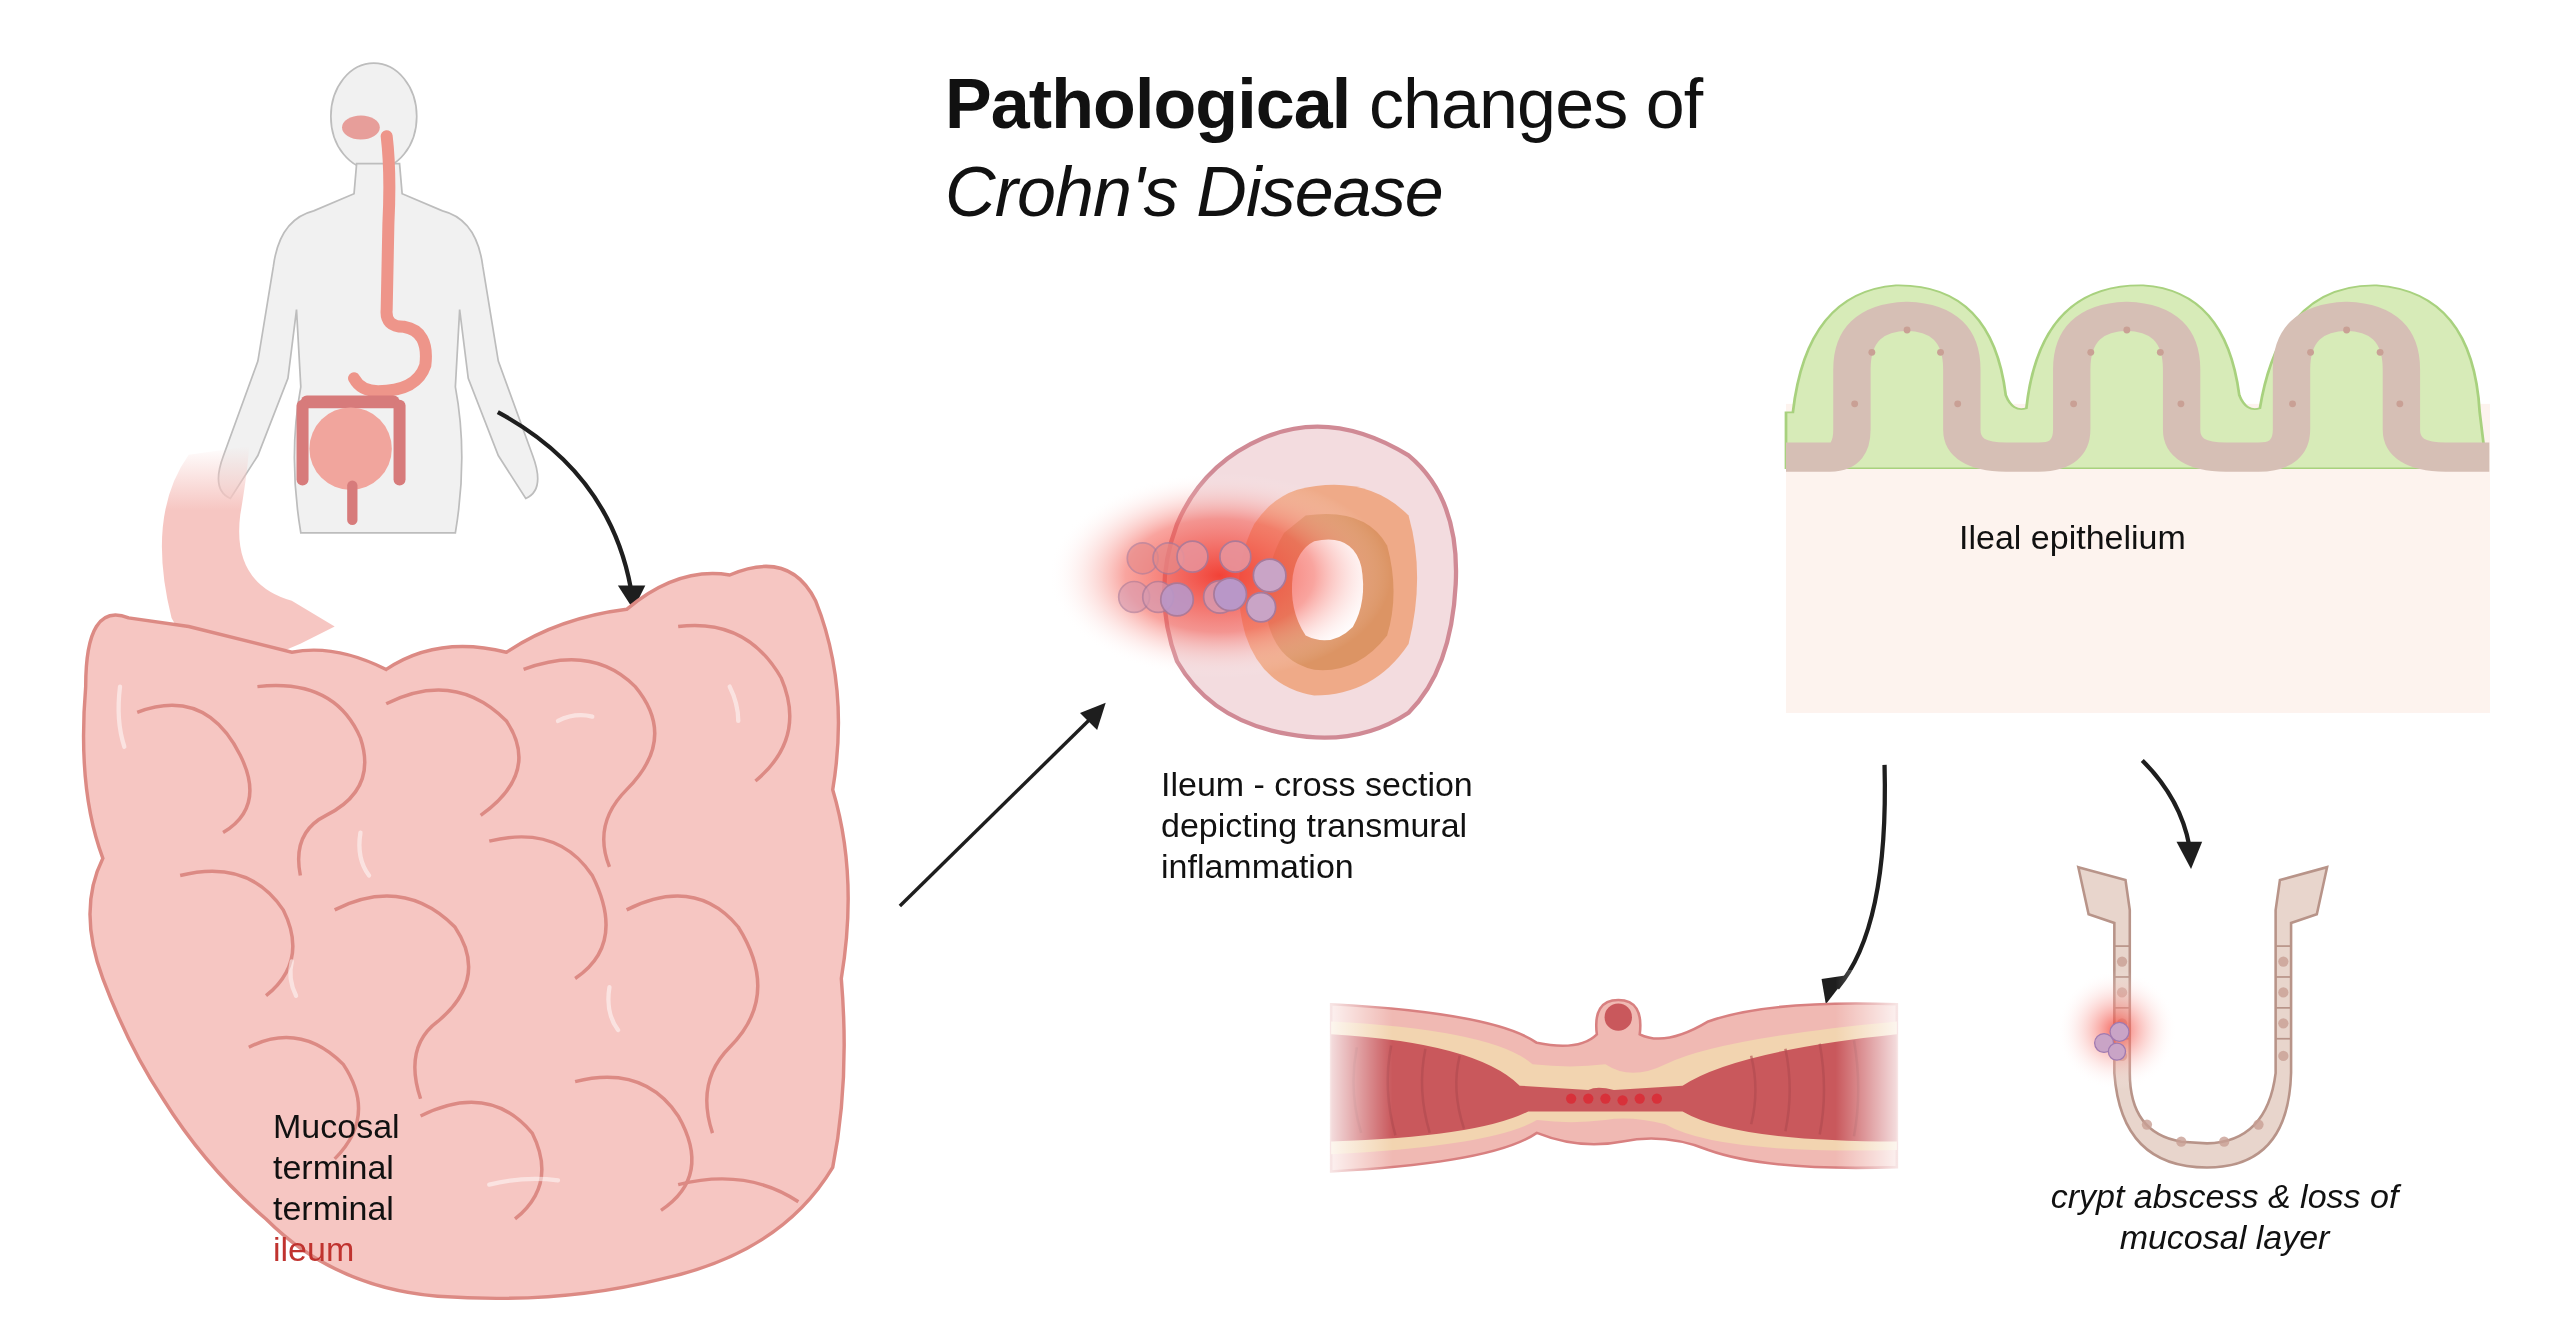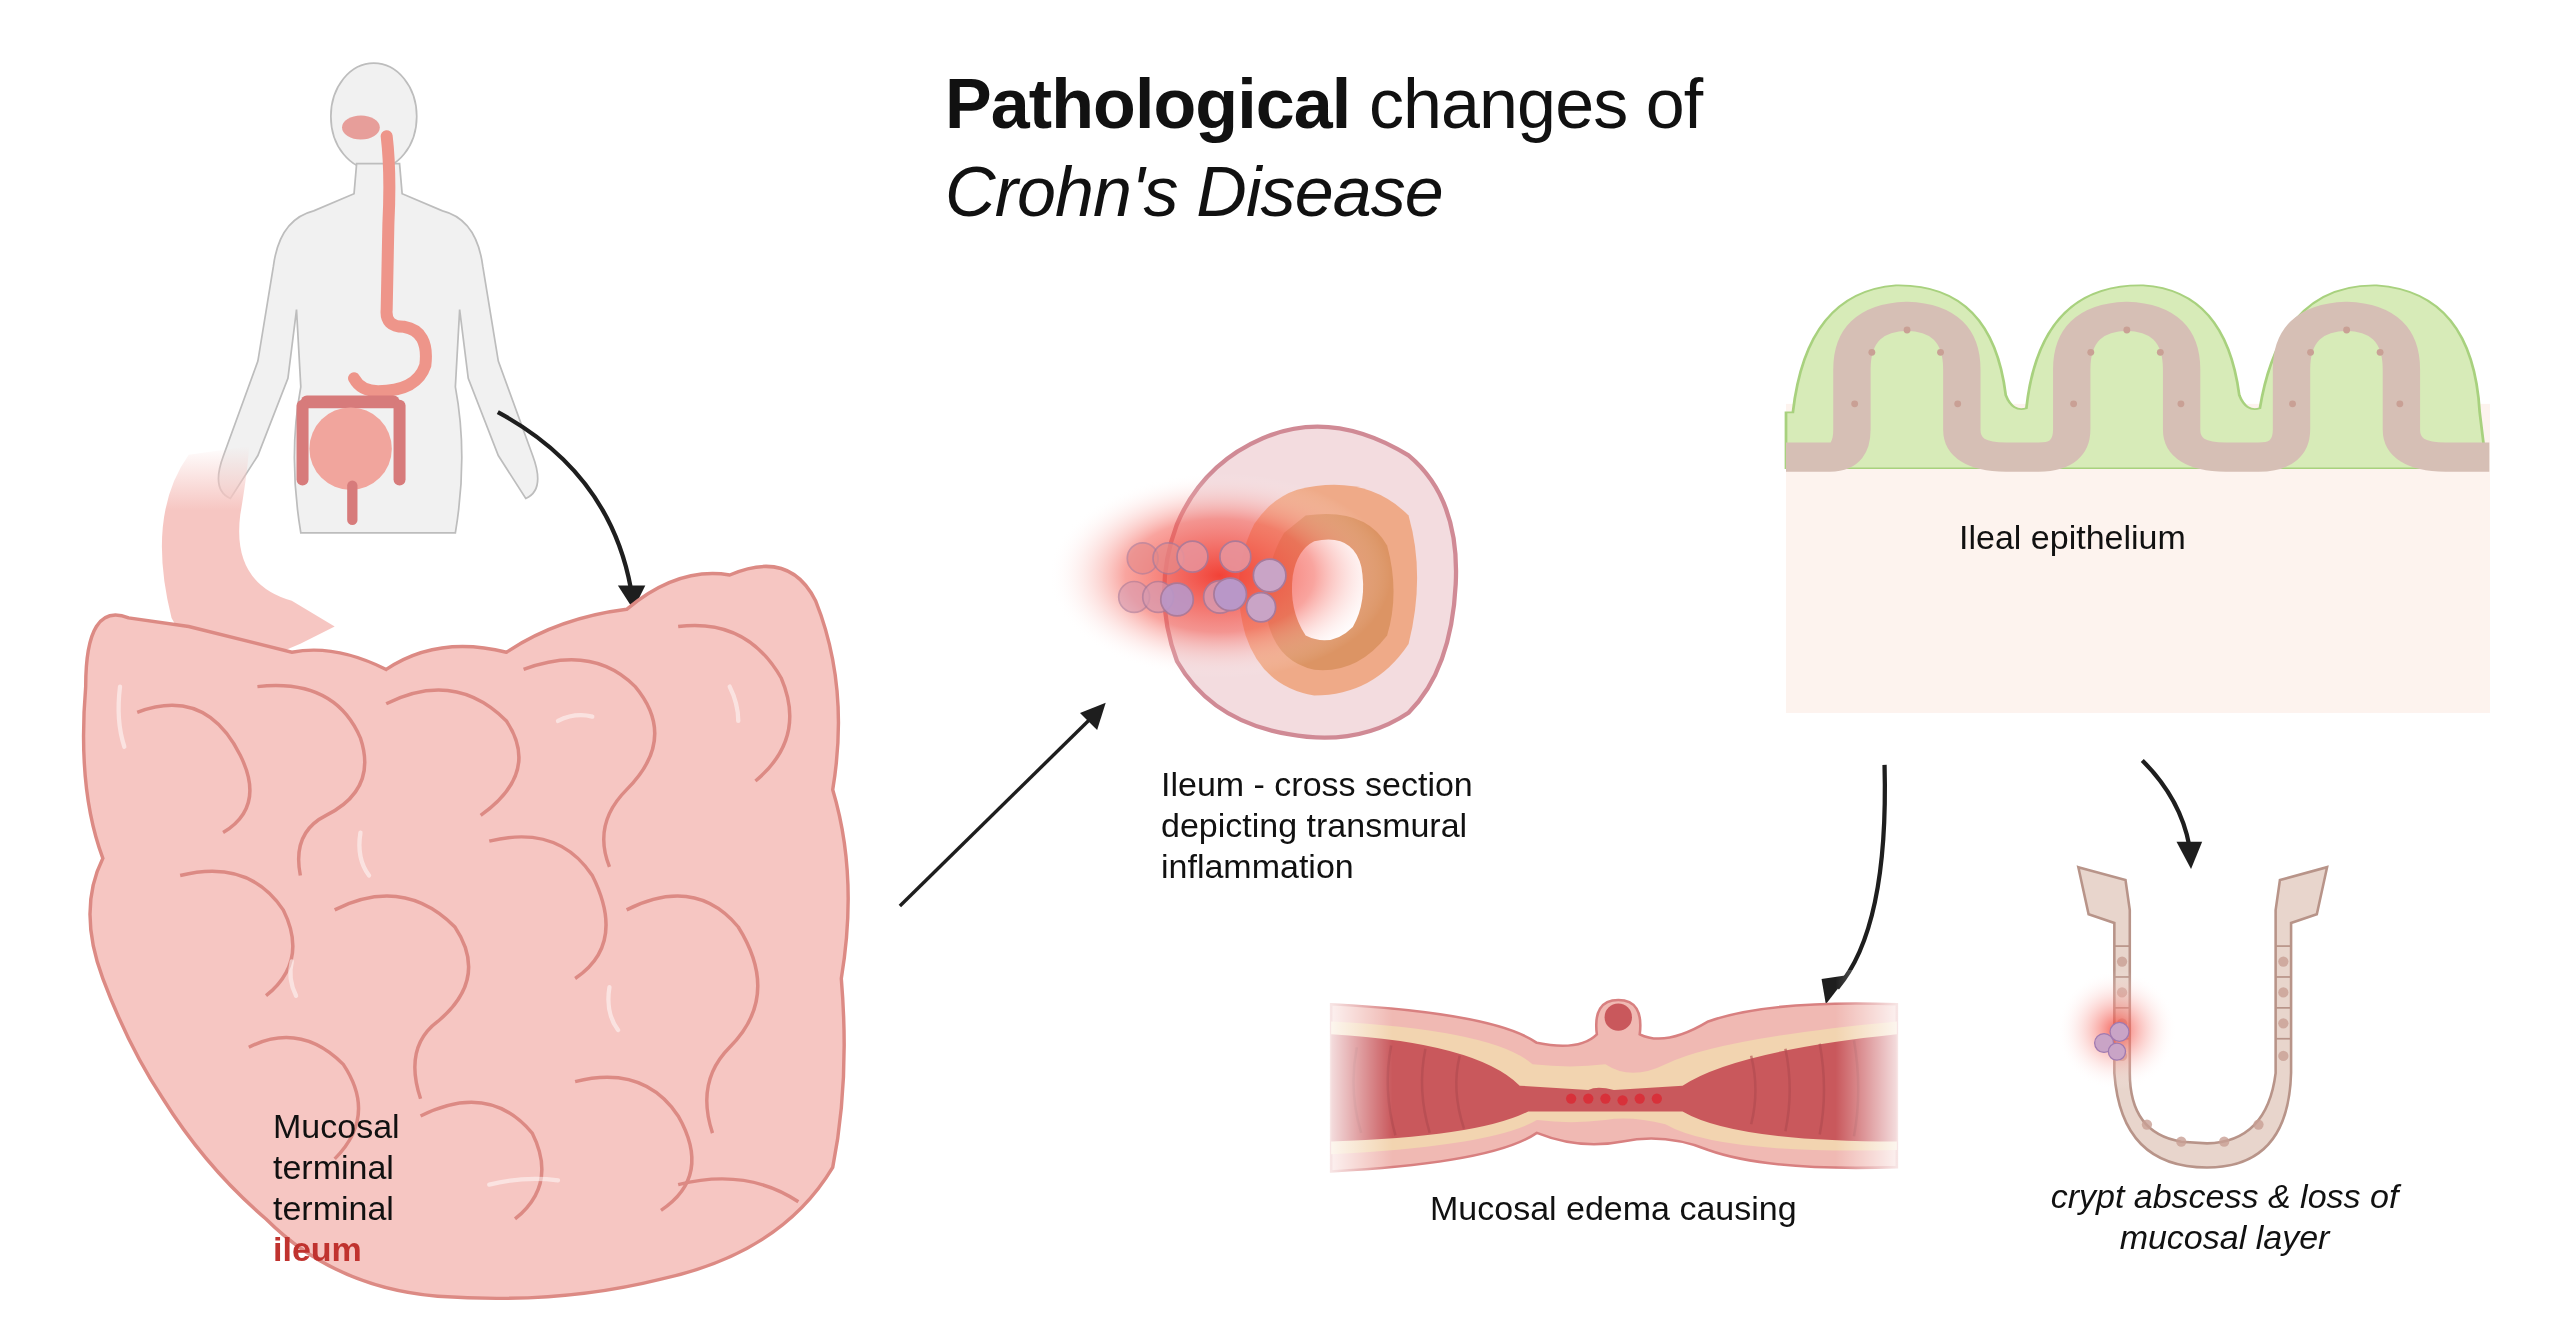--- a/index.html
+++ b/index.html
@@ -4,21 +4,21 @@
 <style>
   html, body { margin:0; padding:0; background:#ffffff; }
   body { width:2576px; height:1338px; position:relative; overflow:hidden;
          font-family:"Liberation Sans", "DejaVu Sans", sans-serif; color:#111; }
   .title { position:absolute; left:945px; top:60px; width:859px; text-align:left;
            font-size:70px; line-height:88px; letter-spacing:-0.9px; }
   .title .bold { font-weight:bold; }
   .title .ital { font-style:italic; display:block; }
   .label { position:absolute; font-size:34px; line-height:41px; color:#111; }
   .label.center { text-align:center; }
-  .hl { color:#c0332f; font-weight:bold; }
+  .hl { color:#c0332f; font-weight:normal; }
   svg { position:absolute; overflow:visible; }
 </style>
 </head>
 <body>
 
 <div class="title">
   <span class="bold">Pathological</span><span> changes of</span>
   <span class="ital">Crohn's Disease</span>
 </div>
 
@@ -191,21 +191,20 @@
       <circle cx="330" cy="150" r="6"></circle>
     <circle cx="350" cy="152" r="6"></circle>
       <circle cx="370" cy="150" r="6"></circle>
       <circle cx="390" cy="150" r="6"></circle>
   </g>
   <circle cx="345" cy="55" r="16" fill="#c9585c"></circle>
   <rect x="0" y="0" width="680" height="280" fill="url(#fadeL)"></rect>
 </svg>
 
 <div class="label" style="left:1430px;top:1188px;">
-  <div>Mucosal edema causing</div>
 </div>
 
 <svg style="left:2044px;top:850px" width="326" height="326" viewBox="0 0 380 380">
   <defs>
     <radialGradient id="abscess" cx="0.5" cy="0.5" r="0.5">
       <stop offset="0" stop-color="#f23a2e" stop-opacity="0.8"></stop>
       <stop offset="1" stop-color="#ffffff" stop-opacity="0"></stop>
     </radialGradient>
   </defs>
   <path d="M40 20 L95 35 L100 70 L100 260 Q100 330 160 340 L190 342 Q260 340 270 260 L270 70 L275 35 L330 20 L318 75 L288 85 L288 260 Q285 370 190 370 Q90 370 82 260 L82 85 L52 75 Z" fill="#e8d5cc" stroke="#b89489" stroke-width="3"></path>

